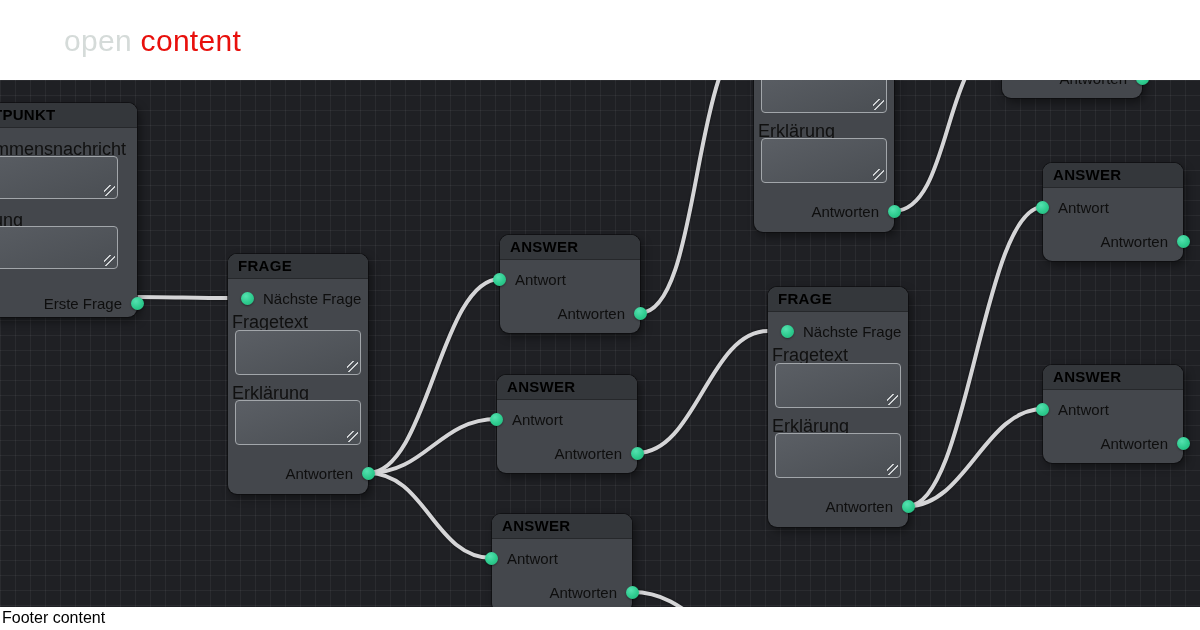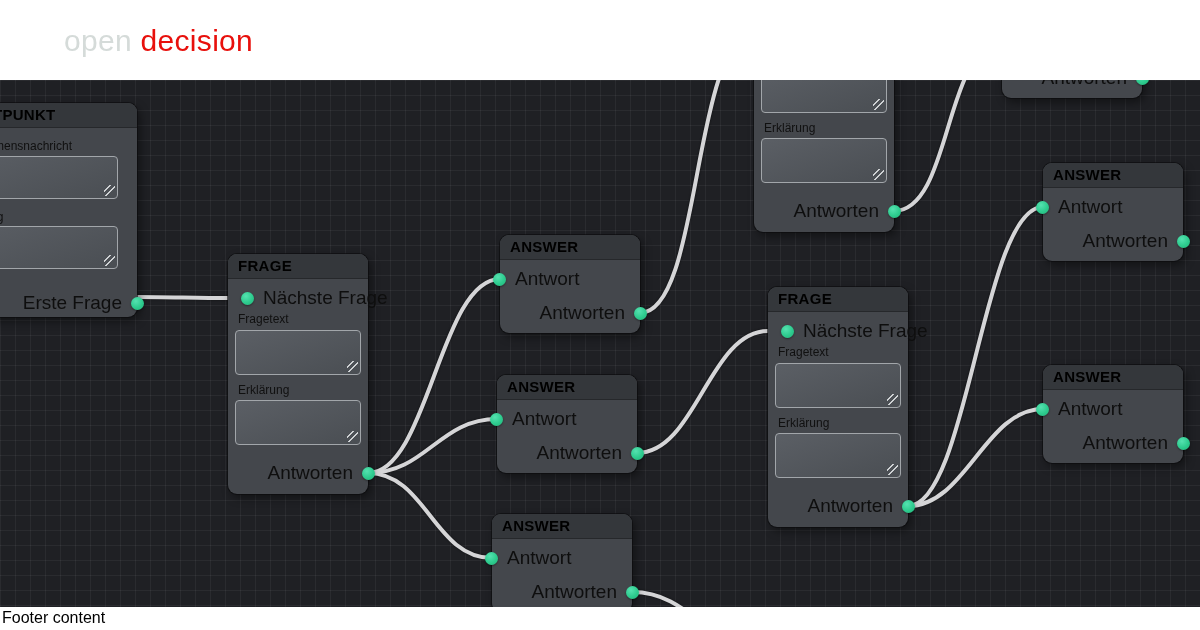--- a/index.html
+++ b/index.html
@@ -36,29 +36,29 @@
   }
   .nhead{
     height:24px;line-height:24px;padding:0 10px;border-radius:9px 9px 0 0;
     background:#34373b;border-bottom:1px solid #26282b;
     font-size:15px;font-weight:bold;color:#000;letter-spacing:.3px;
     white-space:nowrap;overflow:hidden;
   }
   .prow{position:absolute;display:flex;align-items:center;height:16px;}
   .prow.in{left:-7px;}
   .prow.out{right:-7px;}
-  .prow .plabel{font-size:19px;color:#0e0e0e;white-space:nowrap;}
+  .prow .plabel{font-size:15px;color:#0e0e0e;white-space:nowrap;}
   .prow.in .plabel{margin-left:9px;}
   .prow.out .plabel{margin-right:9px;}
   .pdot{
     width:13px;height:13px;border-radius:50%;flex:none;
     background:radial-gradient(circle at 38% 32%, #55e2b0 0%, #2dcb8e 55%, #22b378 100%);
     box-shadow:0 1px 2px rgba(0,0,0,.4);
   }
-  .flabel{position:absolute;left:10px;font-size:12px;color:#101010;white-space:nowrap;text-align:center;}
+  .flabel{position:absolute;left:4px;font-size:18px;color:#101010;white-space:nowrap;text-align:center;}
   .tawrap{position:absolute;}
   .tawrap textarea{
     display:block;width:100%;height:100%;box-sizing:border-box;resize:none;
     background:linear-gradient(160deg,#5b5f65 0%, #4a4e53 100%);
     border:1px solid #a2a6aa;border-radius:4px;color:#ddd;
     font-family:"Liberation Sans", sans-serif;font-size:13px;outline:none;
   }
   .grip{
     position:absolute;right:3px;bottom:3px;width:11px;height:11px;pointer-events:none;
     background:linear-gradient(135deg, transparent 0 4px, #ced1d3 4px 5.5px,
@@ -90,21 +90,21 @@
     padding-left:2px;line-height:21px;}
 </style>
 </head>
 <body>
 
 <div class="app">
 
   <header class="topbar">
     <div class="logo">
       <span class="w1">open</span>
-      <span class="w2">decision</span>
+      <span class="w2">content</span>
     </div>
   </header>
 
   <div class="canvas">
 
     <svg class="wires" width="1200" height="527" viewBox="0 0 1200 527">
       <path class="wire" d="M137 217 C167 217 198 218 228 218"></path>
       <path class="wire" d="M368 393 C428 393 440 199 500 199"></path>
       <path class="wire" d="M368 393 C426 393 439 339 497 339"></path>
       <path class="wire" d="M368 393 C426 393 434 478 492 478"></path>

